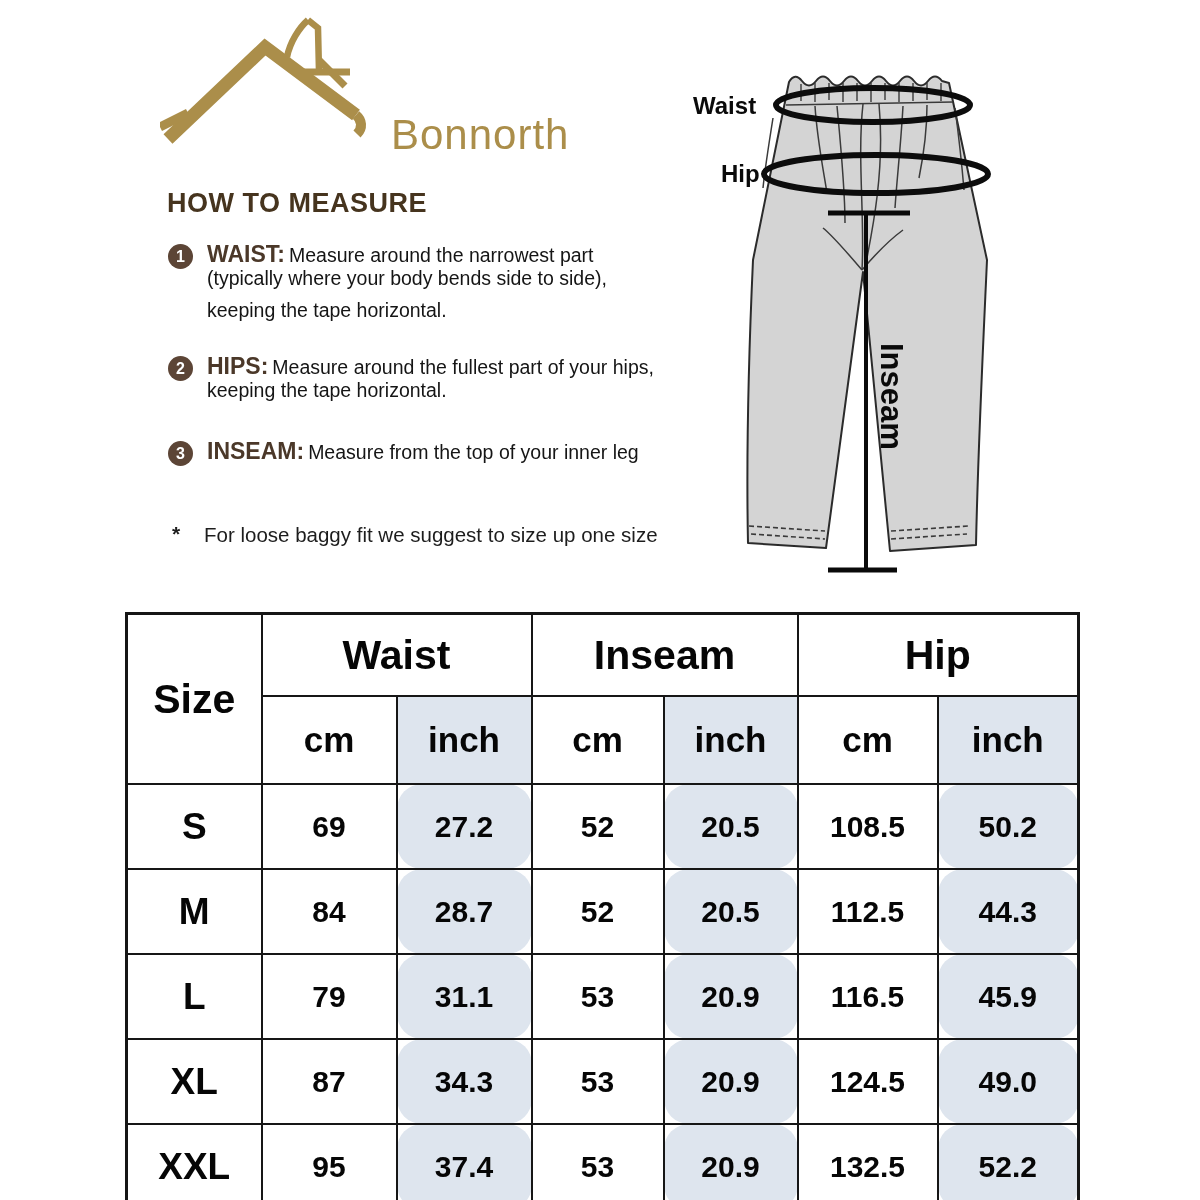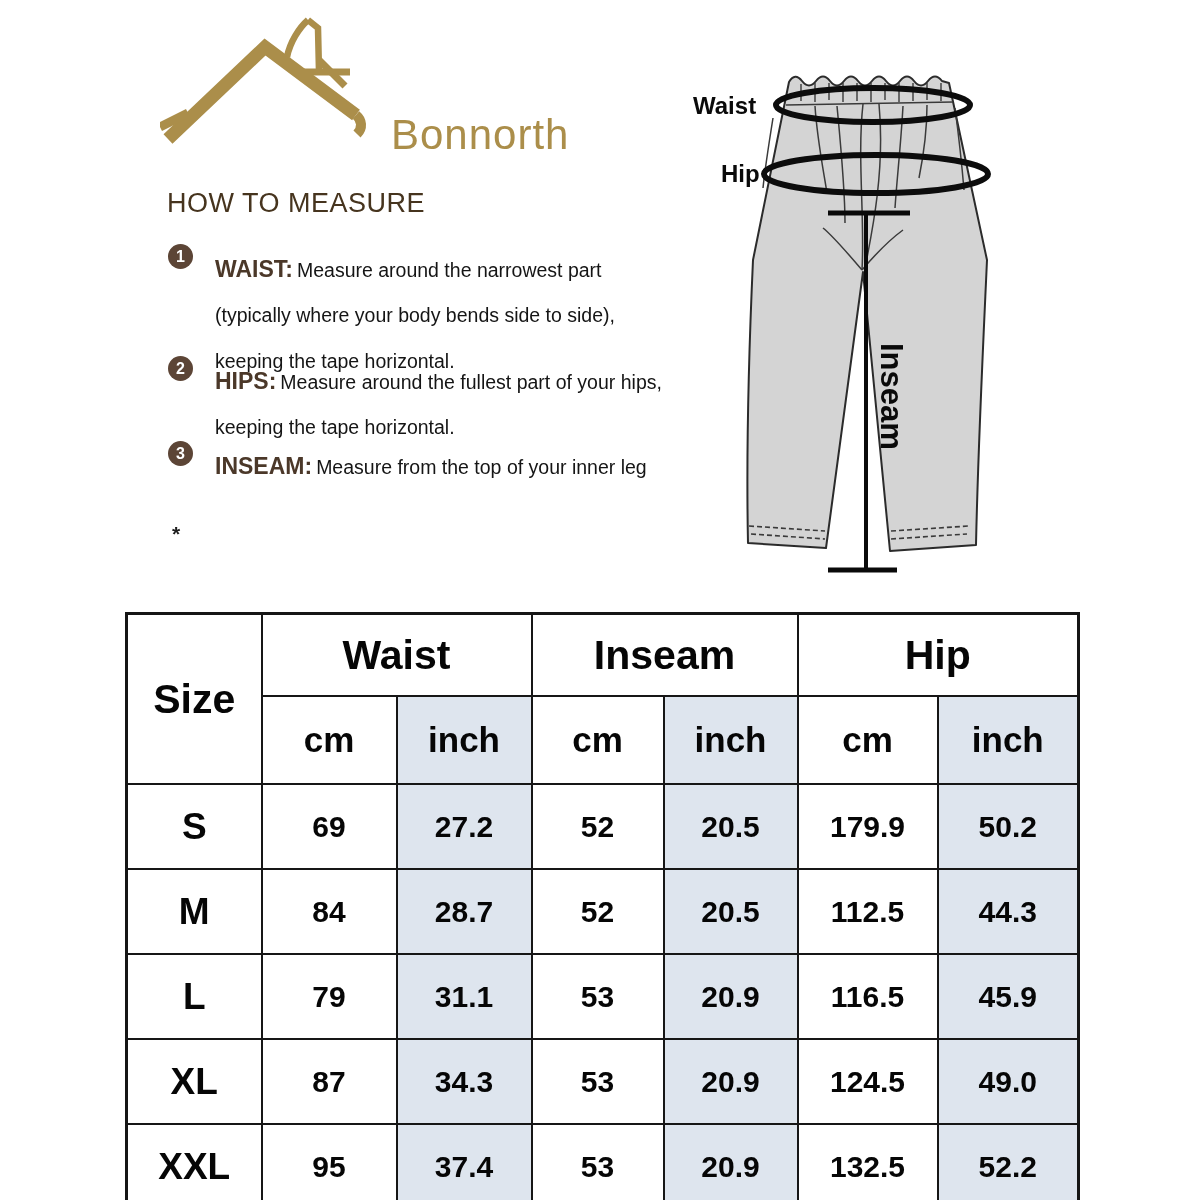--- a/index.html
+++ b/index.html
@@ -5,33 +5,33 @@
   html,body{margin:0;padding:0;background:#fff;}
   .canvas{position:relative;width:1200px;height:1200px;background:#ffffff;overflow:hidden;
           font-family:"Liberation Sans",sans-serif;}
 
   
   .logo-wrap{position:absolute;left:160px;top:15px;width:270px;height:135px;}
   .brand-text{position:absolute;left:231px;top:96px;font-size:42px;font-weight:400;
               color:#ab8e4a;letter-spacing:1px;}
 
   
-  .howto-title{position:absolute;left:167px;top:188px;font-size:27px;font-weight:400;
+  .howto-title{position:absolute;left:167px;top:188px;font-size:27px;font-weight:700;
                color:#46341e;letter-spacing:.5px;}
 
   
   .step{position:absolute;left:168px;display:flex;align-items:flex-start;}
   .step-1{top:243px;}
   .step-2{top:355px;}
   .step-3{top:440px;}
   .step-num{flex:0 0 auto;width:25px;height:25px;border-radius:50%;background:#5c4536;
             color:#fff;font-size:16px;font-weight:700;display:flex;align-items:center;
             justify-content:center;margin-top:1px;}
   .step-body{margin-left:14px;width:470px;}
-  .step-body p{margin:8px;font-size:19.5px;line-height:37px;color:#151515;}
+  .step-body p{margin:0;font-size:19.5px;line-height:23px;color:#151515;}
   .step-label{font-size:23px;font-weight:700;color:#4b3829;margin-right:4px;}
   .step-body p.line3{margin-top:9px;}
   .step-body p:empty{display:none;}
 
   
   .note{position:absolute;left:172px;top:520px;display:flex;}
   .note-marker{width:32px;font-size:21px;font-weight:700;color:#1d1d1d;padding-top:2px;}
   .note-lines p{margin:0;font-size:20.5px;line-height:29px;color:#1d1d1d;}
 
   
@@ -39,21 +39,21 @@
 
   
   table.size-chart{position:absolute;left:125px;top:612px;width:952px;border-collapse:collapse;
                    table-layout:fixed;border:3px solid #161616;}
   table.size-chart th,table.size-chart td{border:2px solid #161616;text-align:center;
                    vertical-align:middle;padding:0;color:#060606;background:#ffffff;}
   .row-groups th{height:80px;font-size:41px;font-weight:700;}
   .row-units th{height:86px;font-size:35px;font-weight:700;}
   .corner{font-size:39px;font-weight:700;margin-left:23px;}
   .data-row th{height:83px;font-size:37px;font-weight:700;}
-  .data-row td{height:83px;font-size:30px;font-weight:700;}
+  .data-row td{height:83px;font-size:30px;font-weight:700;border-radius:25px;}
   .shade{background:#dee5ee !important;}
 </style>
 </head>
 <body>
 
 <div class="canvas">
 
   <div class="logo-wrap">
     <svg width="270" height="135" viewBox="0 0 270 135">
       <g fill="none" stroke="#ab8e4a" stroke-linecap="butt" stroke-linejoin="miter">
@@ -93,20 +93,21 @@
     <div class="step-num">3</div>
     <div class="step-body">
       <p><span class="step-label">INSEAM:</span><span>Measure from the top of your inner leg</span></p>
 
     </div>
   </div>
 
   <div class="note">
     <div class="note-marker">*</div>
     <div class="note-lines">
+      <p>For loose baggy fit we suggest to size up one size</p>
     </div>
   </div>
 
   <div class="pants-wrap">
     <svg width="445" height="545" viewBox="0 0 445 545">
 
       <path d="M124,34 Q130,24 137,33 T151,33 T165,33 T179,33 T193,33 T207,33 T221,33 T235,33 T249,33 T263,33 T277,33 L284,35
                L322,212 C318,300 313,400 311,497 L225,503 L198,224 L161,500 L83,495 C81,398 84,300 88,212 Z" fill="#d4d4d4" stroke="#2b2b2b" stroke-width="2" stroke-linejoin="round"></path>
 
       <path d="M121,57 L288,54" fill="none" stroke="#3a3a3a" stroke-width="1.6"></path>
@@ -184,21 +185,21 @@
       <th class="shade">inch</th>
       <th>cm</th>
       <th class="shade">inch</th>
     </tr>
     <tr class="data-row">
       <th>S</th>
       <td>69</td>
       <td class="shade">27.2</td>
       <td>52</td>
       <td class="shade">20.5</td>
-      <td>179.9</td>
+      <td>108.5</td>
       <td class="shade">50.2</td>
     </tr>
     <tr class="data-row">
       <th>M</th>
       <td>84</td>
       <td class="shade">28.7</td>
       <td>52</td>
       <td class="shade">20.5</td>
       <td>112.5</td>
       <td class="shade">44.3</td>

